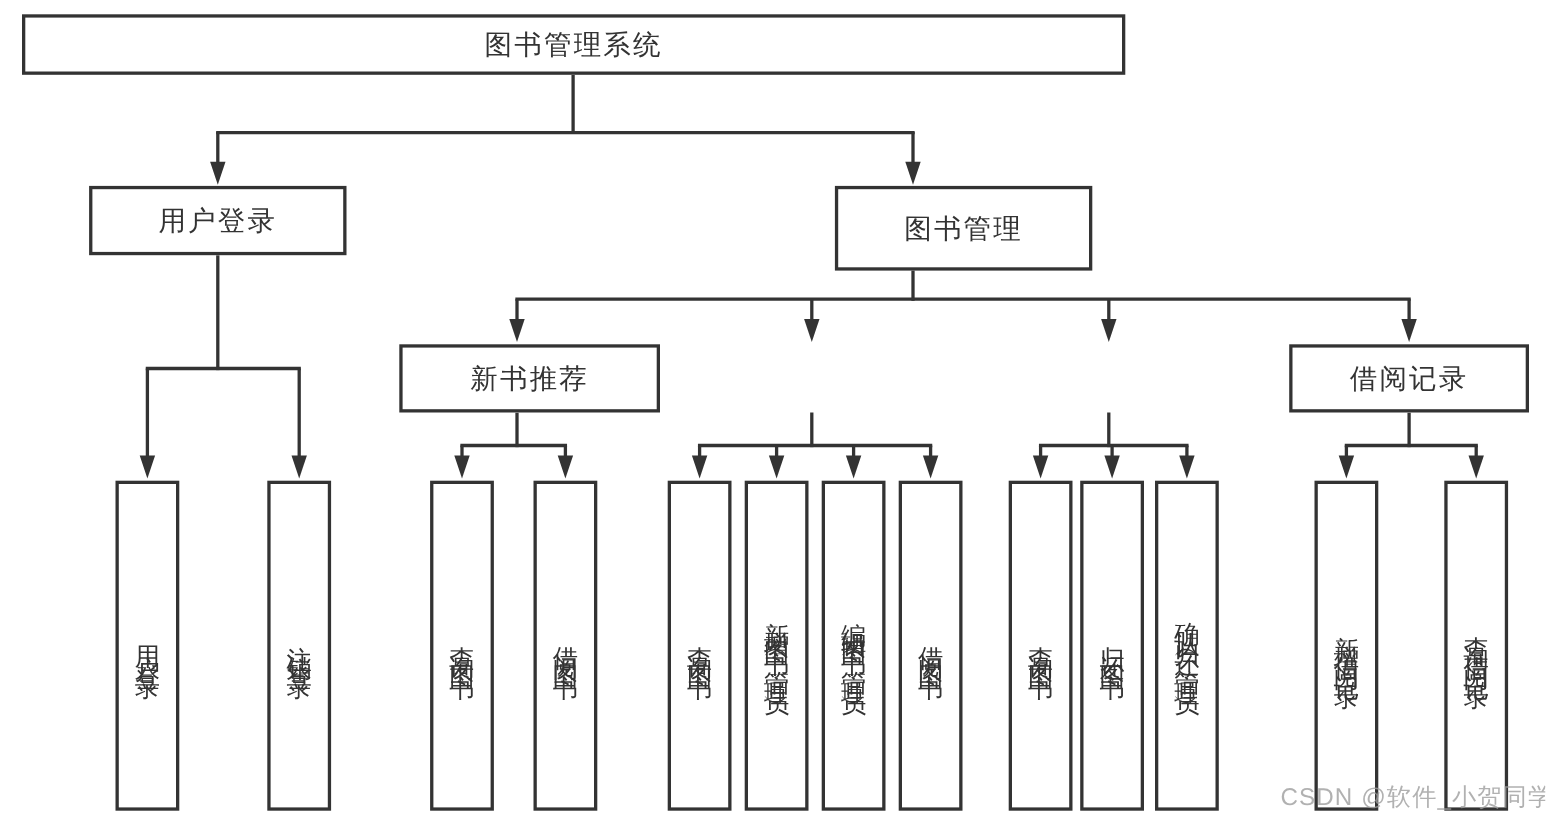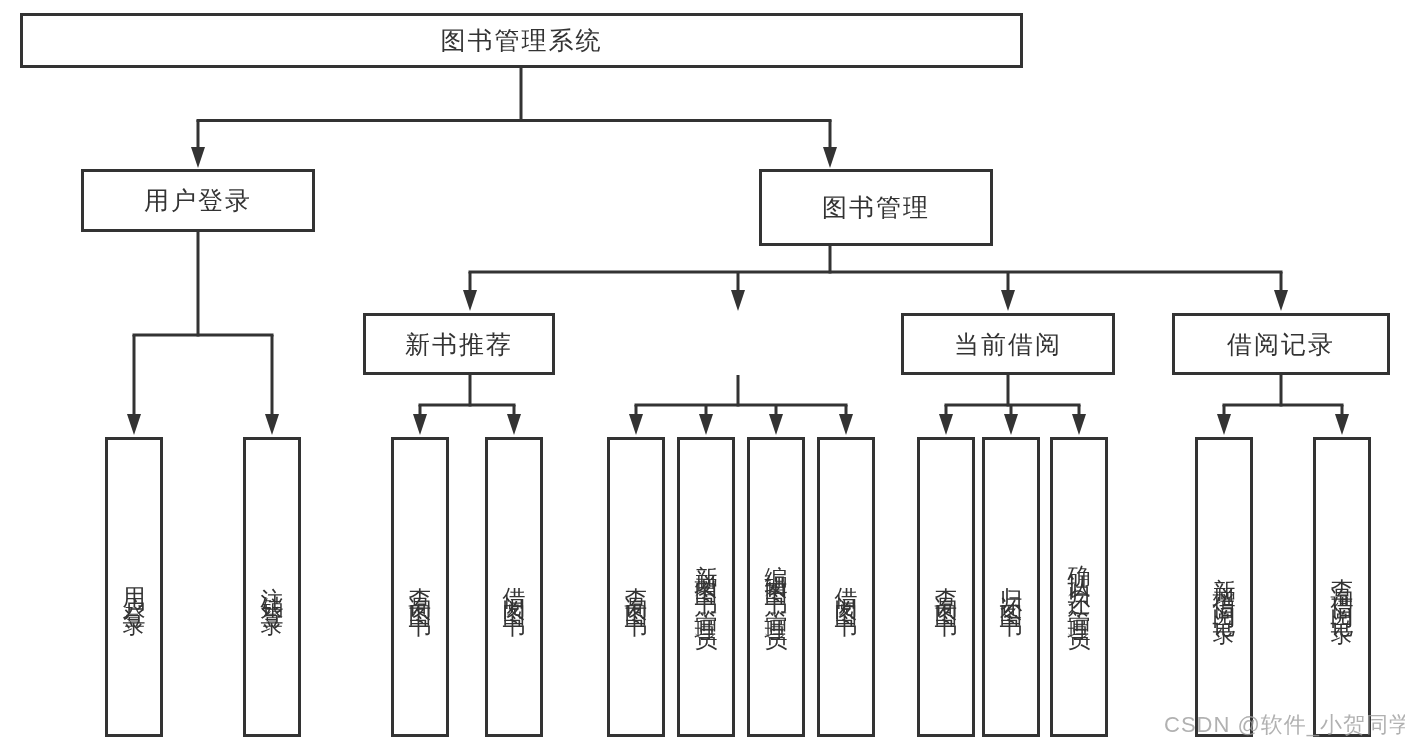--- a/index.html
+++ b/index.html
@@ -97,25 +97,22 @@
     <span>图书管理系统</span>
   </div>
 
   <div class="box" style="left:81px; top:169px; width:234px; height:63px;">
     <span>用户登录</span>
   </div>
   <div class="box" style="left:711px; top:169px; width:234px; height:77px;margin-left:48px;">
     <span>图书管理</span>
   </div>
 
-  <div class="box" style="left:363px; top:313px; width:192px; height:62px;">
+  <div class="box" style="left:363px; top:313px; width:237px; height:62px;">
     <span>新书推荐</span>
-  </div>
-  <div class="box" style="left:901px; top:313px; width:214px; height:62px;">
-    <span>当前借阅</span>
   </div>
   <div class="box" style="left:1172px; top:313px; width:218px; height:62px;">
     <span>借阅记录</span>
   </div>
 
   <div class="box leaf" style="left:105px; top:437px; width:58px; height:300px;">
     <span class="vtext">用户登录</span>
   </div>
   <div class="box leaf" style="left:243px; top:437px; width:58px; height:300px;">
     <span class="vtext">注销登录</span>

